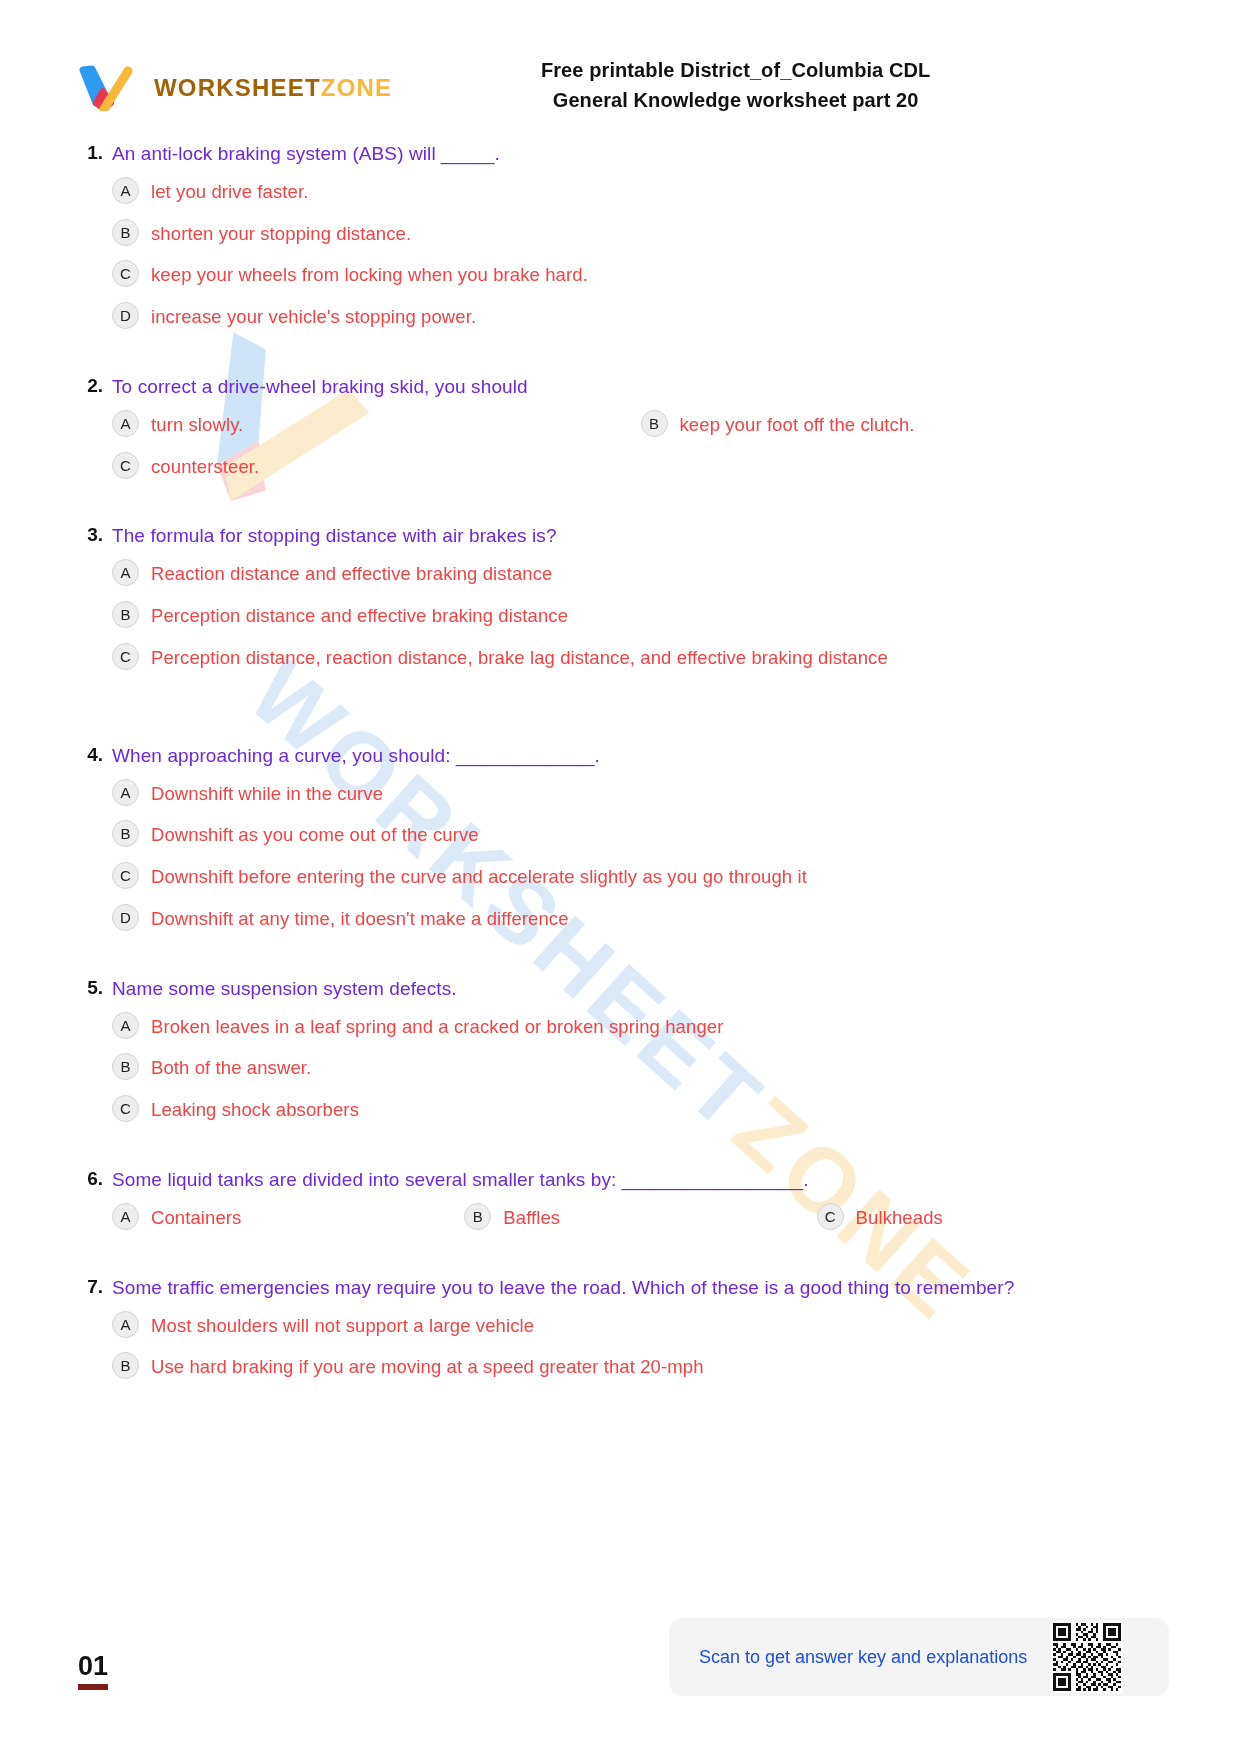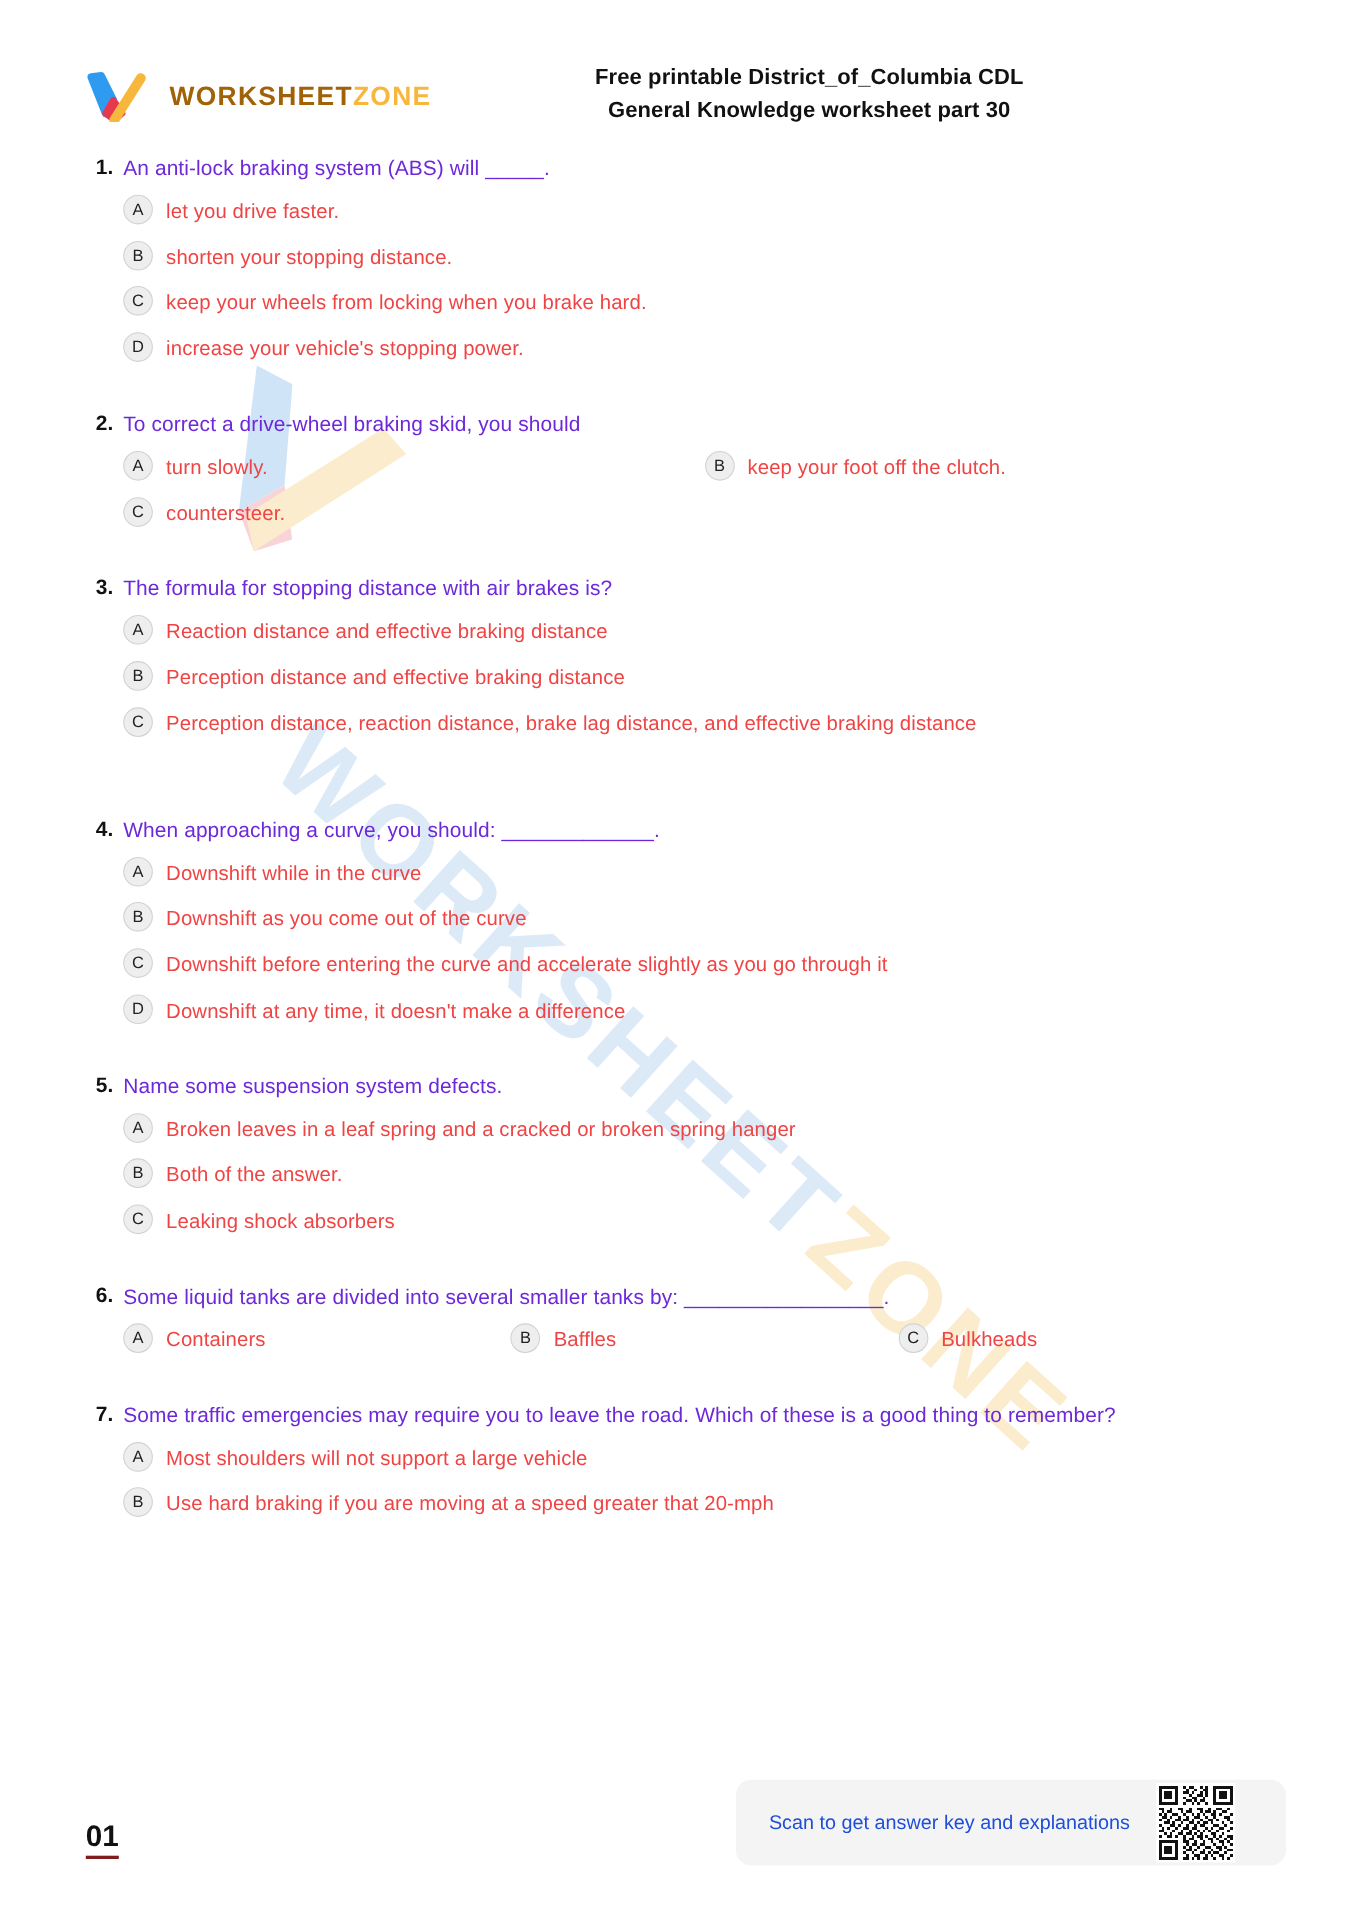--- a/index.html
+++ b/index.html
@@ -155,21 +155,21 @@
     bottom: 58px;
     z-index: 2;
     display: flex;
     align-items: flex-end;
     padding: 0 70px 0 78px;
   }
   .page-num {
     font-size: 27px;
     font-weight: 700;
     color: #111;
-    border-bottom: 3px solid #7f1d1d;
+    border-bottom: 6px solid #7f1d1d;
     padding-bottom: 2px;
     line-height: 1.1;
     margin-bottom: 6px;
   }
   .footer-spacer { flex: 1; }
   .scan-box {
     display: flex;
     align-items: center;
     background: #f4f4f4;
     border-radius: 14px;
@@ -213,21 +213,21 @@
         <path d="M5 5 L18 38 L25 26 L14 4 Z" fill="#2f9bf0" stroke="#2f9bf0" stroke-width="7" stroke-linejoin="round"></path>
         <path d="M18 38 L25 26 L33 38 L26 44 Z" fill="#e8384f" stroke="#e8384f" stroke-width="6" stroke-linejoin="round"></path>
         <path d="M26 44 L50 6" fill="none" stroke="#f7b73d" stroke-width="9" stroke-linecap="round"></path>
       </svg>
       <div class="logo-text">
         <span class="blue">WORKSHEET</span><span class="orange">ZONE</span>
       </div>
     </div>
     <div class="title-block">
       <div class="title-line">Free printable District_of_Columbia CDL</div>
-      <div class="title-line">General Knowledge worksheet part 30</div>
+      <div class="title-line">General Knowledge worksheet part 20</div>
     </div>
   </div>
 
   <div class="content" id="questions-container">
       <div class="question">
         <div class="q-num">1.</div>
         <div class="q-body">
           <div class="q-text">An anti-lock braking system (ABS) will _____.</div>
           <div class="options">
             <div class="opt-row cols-1">

